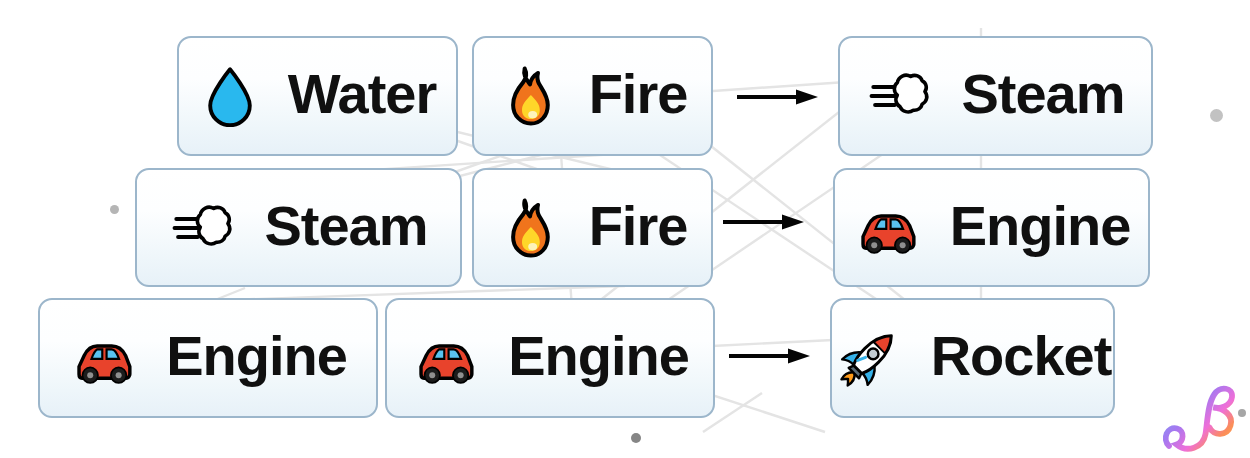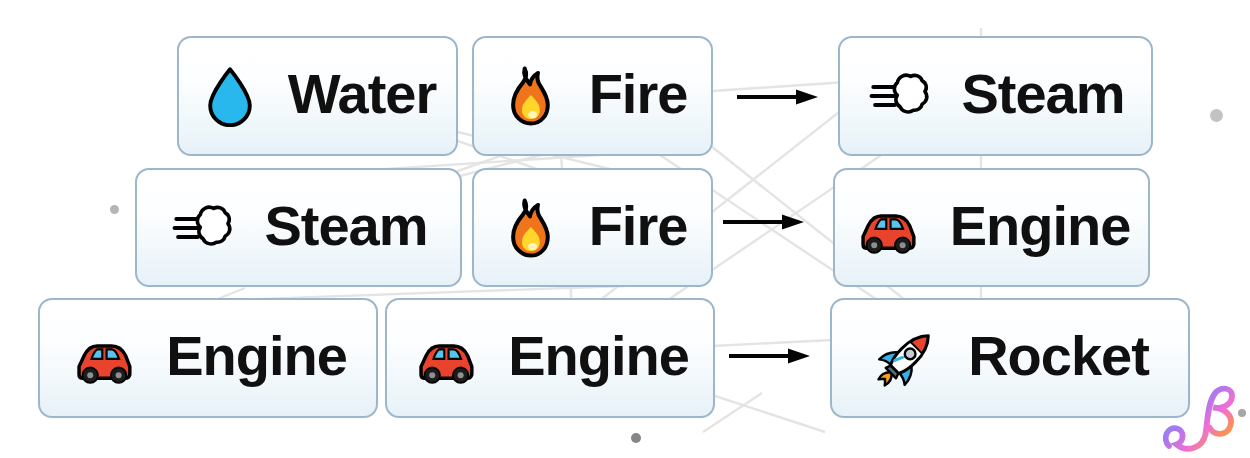--- a/index.html
+++ b/index.html
@@ -16,21 +16,21 @@
   .tile svg.icon{flex:0 0 auto;}
   
   .r1c1{left:177px;top:36px;width:281px;}
   .r1c2{left:472px;top:36px;width:241px;}
   .r1c3{left:838px;top:36px;width:315px;}
   .r2c1{left:135px;top:168px;width:327px;height:119px;}
   .r2c2{left:472px;top:168px;width:241px;height:119px;}
   .r2c3{left:833px;top:168px;width:317px;height:119px;}
   .r3c1{left:38px;top:298px;width:340px;}
   .r3c2{left:385px;top:298px;width:330px;}
-  .r3c3{left:830px;top:298px;width:360px;}
+  .r3c3{left:830px;top:298px;width:285px;}
   .arrow{position:absolute;z-index:3;}
   .arrow.a1{left:736px;top:88px;}
   .arrow.a2{left:722px;top:213px;}
   .arrow.a3{left:728px;top:347px;}
   .dot{position:absolute;border-radius:50%;z-index:1;}
   .dot1{left:110px;top:205px;width:9px;height:9px;background:#b5b5b5;}
   .dot2{left:1210px;top:109px;width:13px;height:13px;background:#c2c2c2;}
   .dot3{left:631px;top:433px;width:10px;height:10px;background:#868686;}
   .dot4{left:1238px;top:409px;width:8px;height:8px;background:#a6a6a6;}
   .logo{position:absolute;left:1160px;top:382px;z-index:4;}

